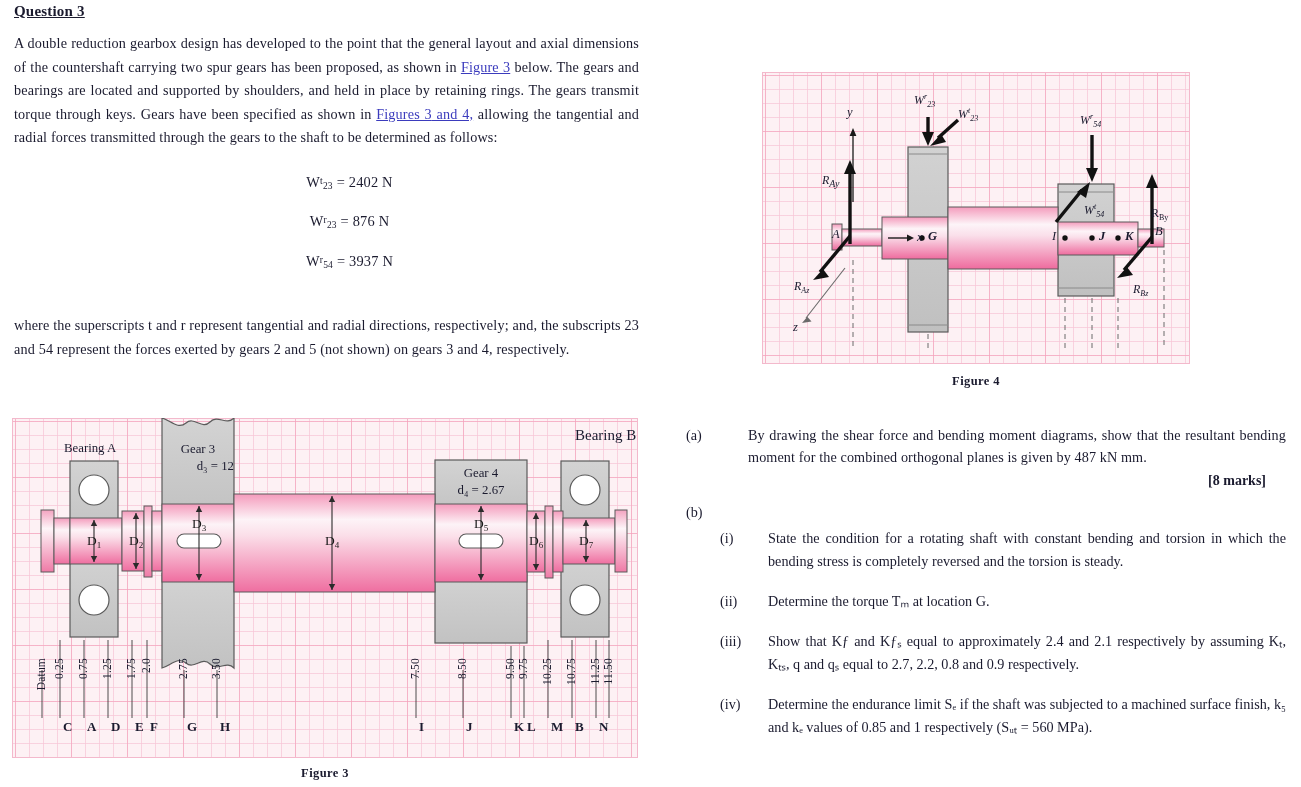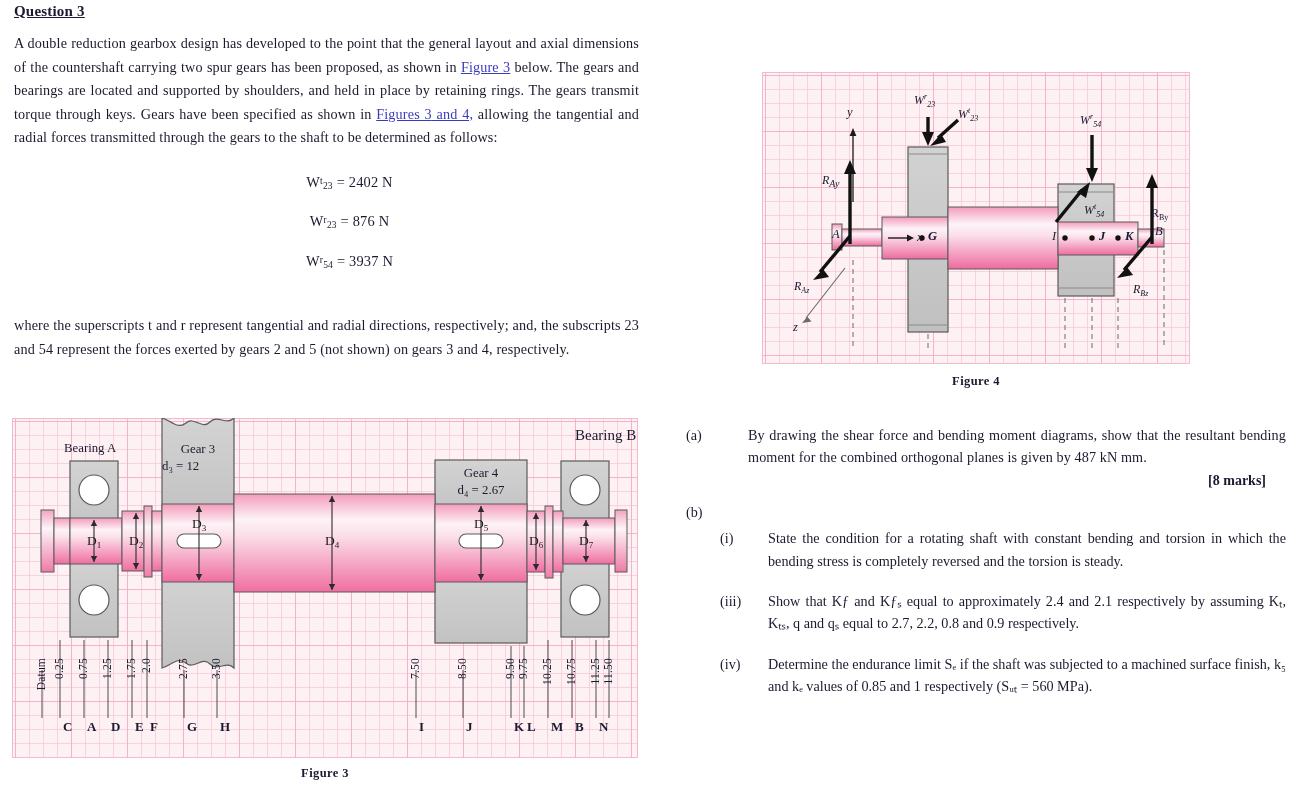--- a/index.html
+++ b/index.html
@@ -184,21 +184,21 @@
         <line x1="536" y1="222" x2="536" y2="300"></line>
         <line x1="560" y1="222" x2="560" y2="300"></line>
         <line x1="584" y1="222" x2="584" y2="300"></line>
         <line x1="597" y1="222" x2="597" y2="300"></line>
       </g>
     </svg>
 
     <div style="position:absolute;left:52px;top:23px;font-size:12.8px;">Bearing A</div>
     <div style="position:absolute;left:563px;top:9px;font-size:15px;">Bearing B</div>
     <div style="position:absolute;left:150px;top:24px;width:72px;text-align:center;font-size:12.8px;">Gear 3</div>
-    <div style="position:absolute;left:150px;top:41px;width:72px;text-align:left;font-size:12.8px;">d₃  = 12</div>
+    <div style="position:absolute;left:150px;top:41px;width:72px;text-align:right;font-size:12.8px;">d₃  = 12</div>
     <div style="position:absolute;left:423px;top:48px;width:92px;text-align:center;font-size:12.8px;">Gear 4</div>
     <div style="position:absolute;left:423px;top:65px;width:92px;text-align:center;font-size:12.8px;">d₄ = 2.67</div>
 
     <div id="fig3-dims">
         <div style="position: absolute; left: 23px; top: 240px; font-size: 11.5px; writing-mode: vertical-rl; transform: rotate(180deg); transform-origin: center center; white-space: nowrap; letter-spacing: 0.2px;">Datum</div>
         <div style="position: absolute; left: 41px; top: 240px; font-size: 11.5px; writing-mode: vertical-rl; transform: rotate(180deg); transform-origin: center center; white-space: nowrap; letter-spacing: 0.2px;">0.25</div>
         <div style="position: absolute; left: 65px; top: 240px; font-size: 11.5px; writing-mode: vertical-rl; transform: rotate(180deg); transform-origin: center center; white-space: nowrap; letter-spacing: 0.2px;">0.75</div>
         <div style="position: absolute; left: 89px; top: 240px; font-size: 11.5px; writing-mode: vertical-rl; transform: rotate(180deg); transform-origin: center center; white-space: nowrap; letter-spacing: 0.2px;">1.25</div>
         <div style="position: absolute; left: 113px; top: 240px; font-size: 11.5px; writing-mode: vertical-rl; transform: rotate(180deg); transform-origin: center center; white-space: nowrap; letter-spacing: 0.2px;">1.75</div>
         <div style="position: absolute; left: 128px; top: 240px; font-size: 11.5px; writing-mode: vertical-rl; transform: rotate(180deg); transform-origin: center center; white-space: nowrap; letter-spacing: 0.2px;">2.0</div>
@@ -344,20 +344,24 @@
       <div class="qlabel">(b)</div>
       <div class="qtext"></div>
     </div>
 
     <div class="sub-block">
       <div class="sub-row">
         <div class="sub-label">(i)</div>
         <div class="sub-text">State the condition for a rotating shaft with constant bending and torsion in which the bending stress is completely reversed and the torsion is steady.</div>
       </div>
       <div class="sub-row">
+        <div class="sub-label">(ii)</div>
+        <div class="sub-text">Determine the torque Tₘ at location G.</div>
+      </div>
+      <div class="sub-row">
         <div class="sub-label">(iii)</div>
         <div class="sub-text">Show that Kƒ and Kƒₛ equal to approximately 2.4 and 2.1 respectively by assuming Kₜ, Kₜₛ, q and qₛ equal to 2.7, 2.2, 0.8 and 0.9 respectively.</div>
       </div>
       <div class="sub-row">
         <div class="sub-label">(iv)</div>
         <div class="sub-text">Determine the endurance limit Sₑ if the shaft was subjected to a machined surface finish, k₅ and kₑ values of 0.85 and 1 respectively (Sᵤₜ    = 560 MPa).</div>
       </div>
     </div>
   </div>
 

